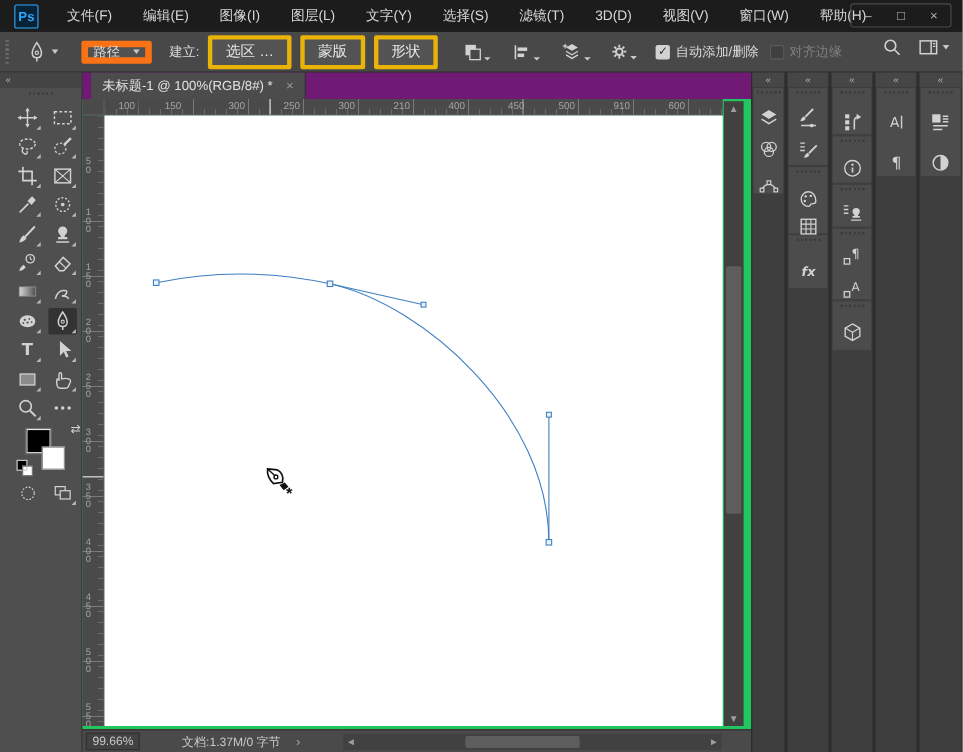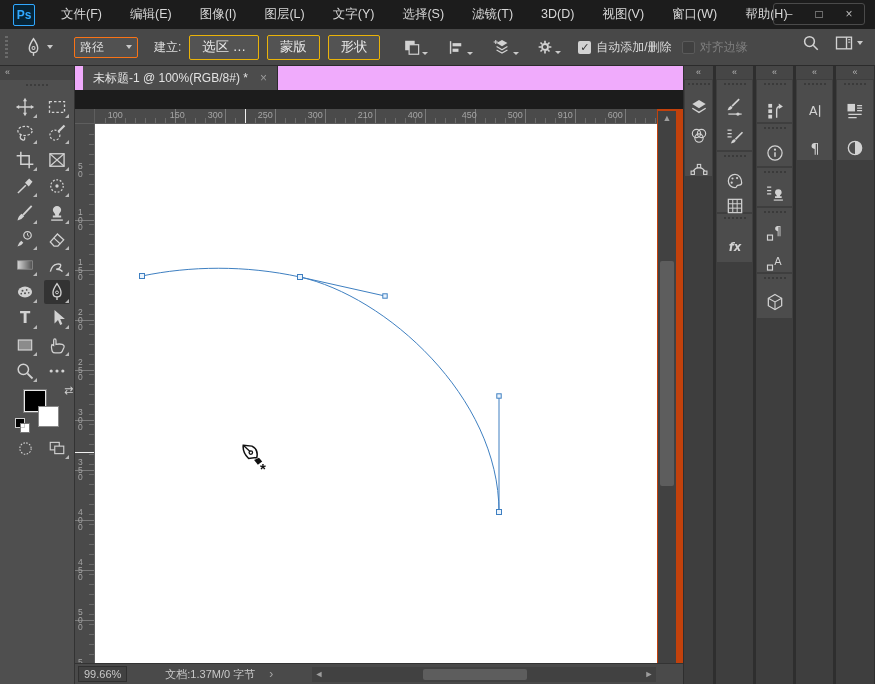--- a/index.html
+++ b/index.html
@@ -19,50 +19,50 @@
 
   
   #optionsbar { left:0; top:29px; width:875px; height:37px; background:#484848; border-bottom:1px solid #2b2b2b;
                 display:flex; align-items:center; color:#dcdcdc; font-size:12px; }
   .vgrip { width:3px; height:22px; margin:0 8px 0 5px;
            background:repeating-linear-gradient(#6a6a6a 0 2px, transparent 2px 4px); }
   .caret { width:0; height:0; border-left:3.5px solid transparent; border-right:3.5px solid transparent;
            border-top:4px solid #c9c9c9; margin-left:3px; }
   .caret.sm { border-top-width:3.5px; align-self:flex-end; margin:0 0 2px 1px; }
   .opt-sel { display:flex; align-items:center; justify-content:space-between; width:64px; height:21px;
-             background:#515151; border:1px solid #f97316; border-radius:2px; padding:0 5px; margin:0 10px 0 14px; }
+             background:#515151; border:6px solid #f97316; border-radius:2px; padding:0 5px; margin:0 10px 0 14px; }
   .opt-lab { margin:0 8px 0 6px; }
-  .opt-btn { background:#535353; border:1px solid #eab308; border-radius:2px; padding:2.5px 12px; margin-right:8px; color:#e6e6e6; }
+  .opt-btn { background:#535353; border:4px solid #eab308; border-radius:2px; padding:2.5px 12px; margin-right:8px; color:#e6e6e6; }
   .opt-ic { display:flex; align-items:flex-end; margin:0 7px; }
   .chk { width:13px; height:13px; border-radius:2px; background:#d2d2d2; color:#333; font-size:11px; line-height:13px;
          text-align:center; margin:0 5px 0 10px; font-weight:bold; }
   .chk.off { background:#404040; border:1px solid #5a5a5a; }
   .dim { color:#7f7f7f; }
   #opt-right { position:absolute; right:12px; top:33px; display:flex; align-items:center; gap:14px; }
 
   
   #toolbar { left:0; top:66px; width:75px; height:618px; background:#4f4f4f; border-right:1px solid #333; }
   #toolbar-head { height:14px; background:#444; color:#b5b5b5; font-size:9px; line-height:13px; padding-left:5px; }
   .hgrip { position:absolute; left:26px; top:18px; width:24px; height:2px;
            background:repeating-linear-gradient(90deg,#3c3c3c 0 2px, transparent 2px 4px); }
   .tool { position:absolute; width:26px; height:24px; display:flex; align-items:center; justify-content:center; }
   .tool::after { content:""; position:absolute; right:1px; bottom:1px; width:0; height:0;
                  border-left:4px solid transparent; border-bottom:4px solid #b9b9b9; }
   .tool.noflyout::after { display:none; }
   .tool.selected { background:#333; border-radius:2px; }
   .swatch { position:absolute; border:1px solid #e8e8e8; }
 
   
-  #tabbar { left:75px; top:66px; width:608px; height:24px; background:#f0abfc; }
+  #tabbar { left:75px; top:66px; width:608px; height:24px; background:#701a75; }
   #doctab { position:absolute; left:8px; top:0; height:24px; background:#4c4c4c; display:flex; align-items:center;
             padding:0 10px; color:#e2e2e2; font-size:12px; border-right:1px solid #2d2d2d; }
   #tab-close { margin-left:12px; color:#9a9a9a; font-size:12px; }
 
   
-  #docarea { left:75px; top:90px; width:608px; height:573px; background:#c2410c;margin-top:19px; }
+  #docarea { left:75px; top:90px; width:608px; height:573px; background:#22c55e; }
   #ruler-corner { left:0; top:0; width:20px; height:15px; background:#4a4a4a; border-right:1px solid #5e5e5e; border-bottom:1px solid #5e5e5e; }
   #ruler-top { left:20px; top:0; width:562px; height:15px; background:#4a4a4a; border-bottom:1px solid #5e5e5e; overflow:hidden;
     background-image:
       repeating-linear-gradient(90deg, transparent 0 49px, #7a7a7a 49px 50px),
       repeating-linear-gradient(90deg, transparent 0 9px, #6a6a6a 9px 10px);
     background-size:100% 100%, 100% 5px; background-position:30.5px 0, .5px 100%; background-repeat:no-repeat; }
   .rlab-t { position:absolute; top:1px; transform:translateX(-115%); color:#a5a5a5; font-size:9px; }
   #ruler-left { left:0; top:15px; width:20px; height:555px; background:#4a4a4a; border-right:1px solid #5e5e5e; overflow:hidden;
     background-image:
       repeating-linear-gradient(180deg, transparent 0 49px, #7a7a7a 49px 50px),
@@ -535,21 +535,21 @@
   <div id="doctab">
     <span>未标题-1 @ 100%(RGB/8#) *</span>
     <span id="tab-close">×</span>
   </div>
 </div>
 
 <div id="docarea" class="abs">
   <div id="ruler-corner" class="abs"></div>
   <div id="ruler-top" class="abs">
       <span class="rlab-t" style="left: 30px;">100</span>
-      <span class="rlab-t" style="left: 92px;">150</span>
+      <span class="rlab-t" style="left: 72px;">150</span>
       <span class="rlab-t" style="left: 130px;">300</span>
       <span class="rlab-t" style="left: 180px;">250</span>
       <span class="rlab-t" style="left: 230px;">300</span>
       <span class="rlab-t" style="left: 280px;">210</span>
       <span class="rlab-t" style="left: 330px; text-align: right;">400</span>
       <span class="rlab-t" style="left: 384px;">450</span>
       <span class="rlab-t" style="left: 430px;">500</span>
       <span class="rlab-t" style="left: 480px;">910</span>
       <span class="rlab-t" style="left: 530px;">600</span>
       <div class="rmark-t" style="left: 150px;"></div>

